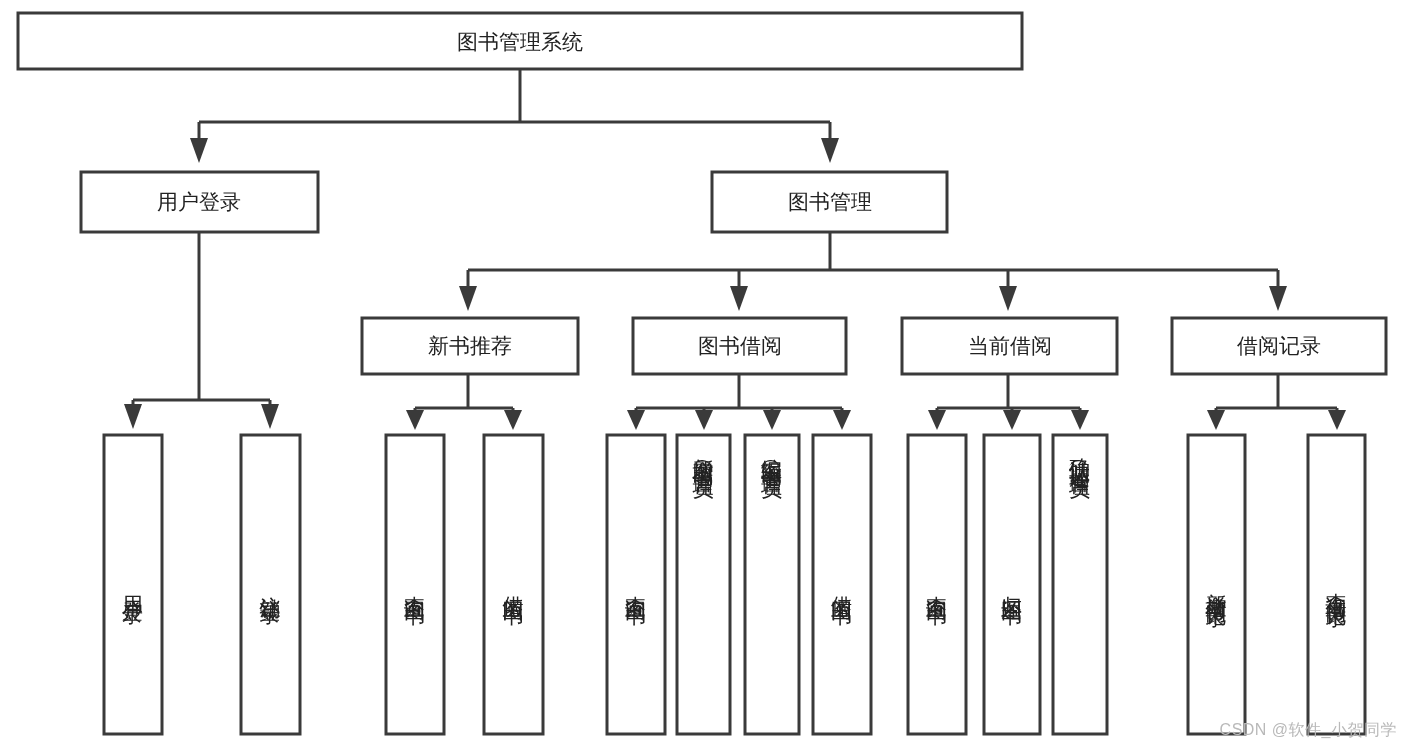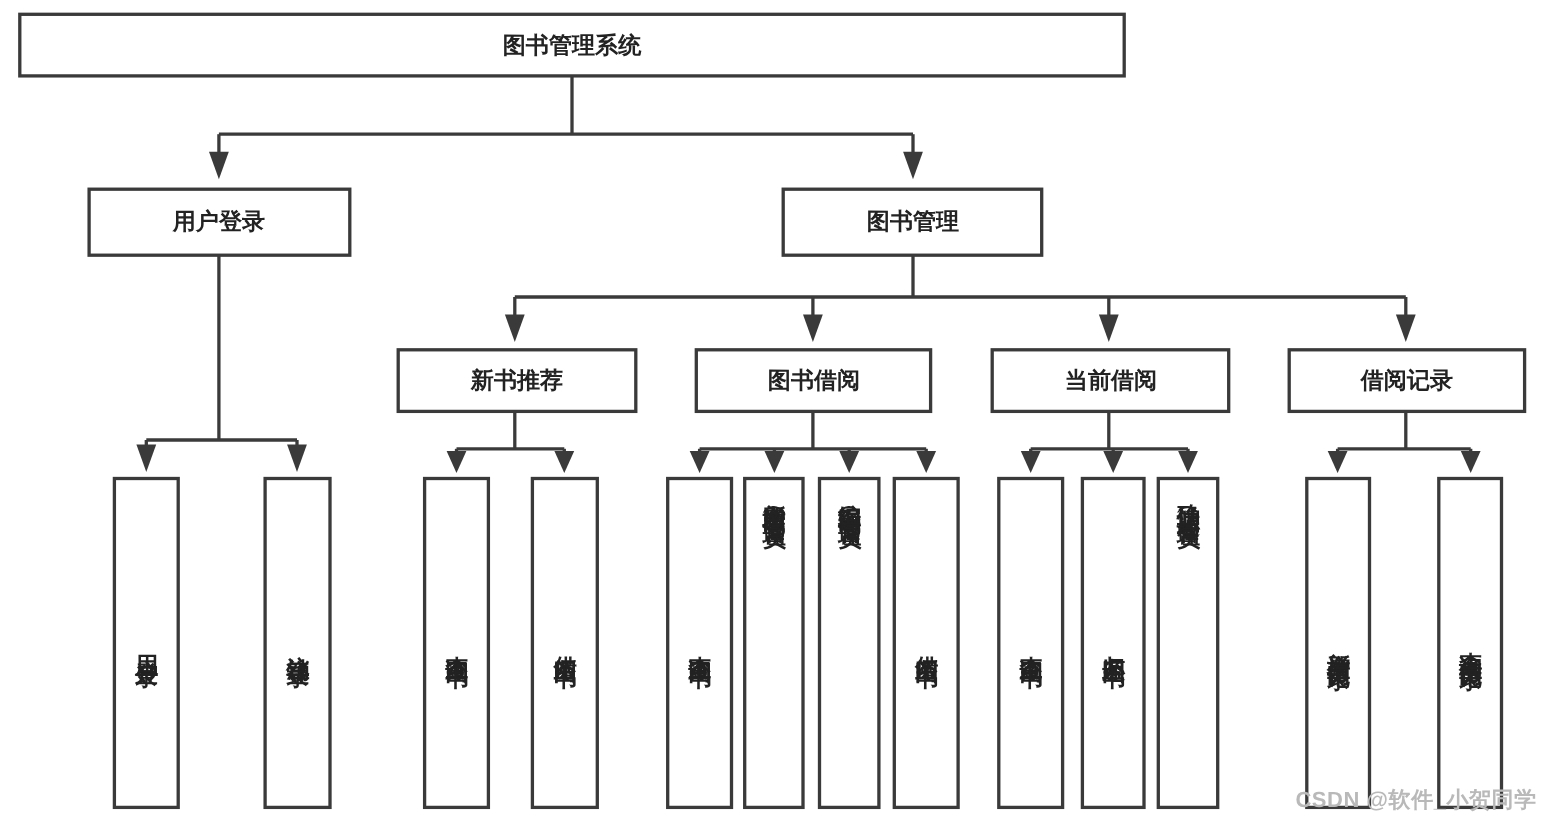--- a/index.html
+++ b/index.html
@@ -11,21 +11,20 @@
     width: 1405px;
     height: 747px;
     font-family: "Liberation Sans", "DejaVu Sans", sans-serif;
     overflow: hidden;
     position: relative;
   }
   #diagram-root {
     position: relative;
     width: 1405px;
     height: 747px;
-    font-weight: bold;
   }
   svg#flow-svg {
     position: absolute;
     top: 0;
     left: 0;
     width: 1405px;
     height: 747px;
   }
   .node-box {
     fill: #ffffff;
@@ -67,21 +66,21 @@
     position: absolute;
     display: flex;
     align-items: center;
     justify-content: center;
   }
   #watermark {
     position: absolute;
     right: 8px;
     bottom: 6px;
     font-family: "Liberation Sans", "DejaVu Sans", sans-serif;
-    font-size: 20px;
+    font-size: 16px;
     color: #b9b9b9;
     letter-spacing: 0.5px;
     user-select: none;
   }
 </style>
 </head>
 <body>
 
 <div id="diagram-root">
 

